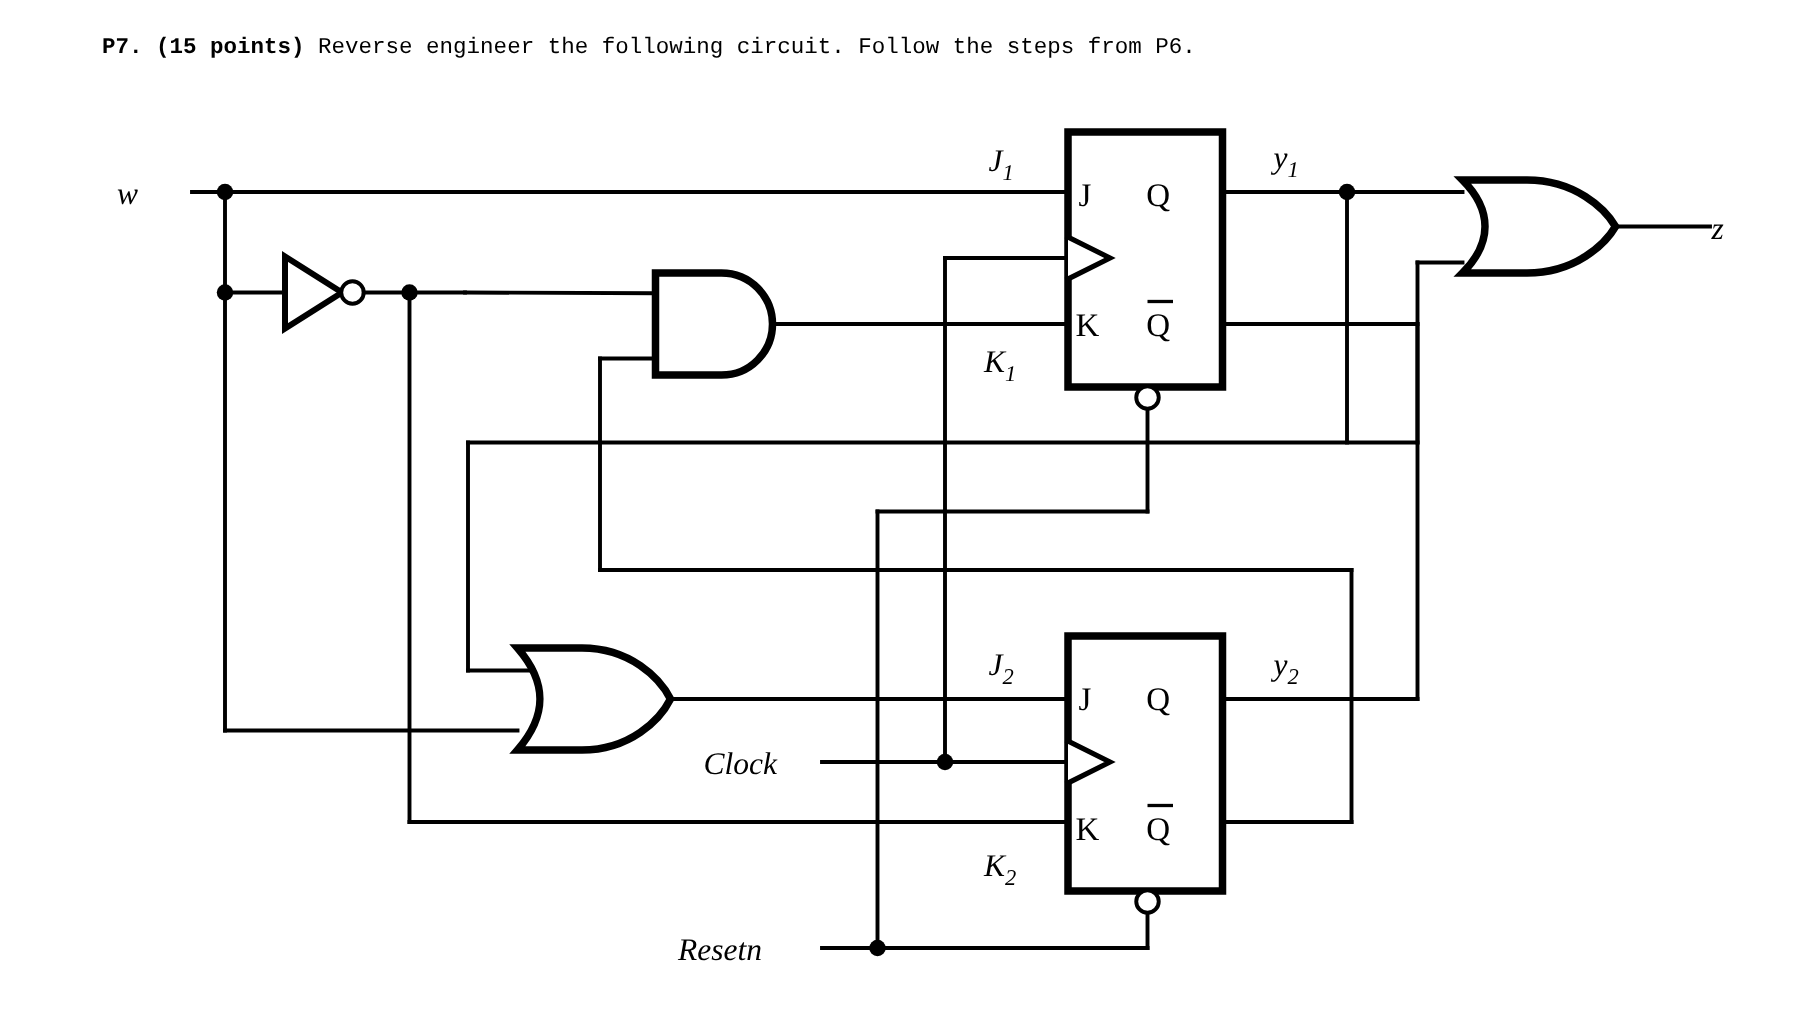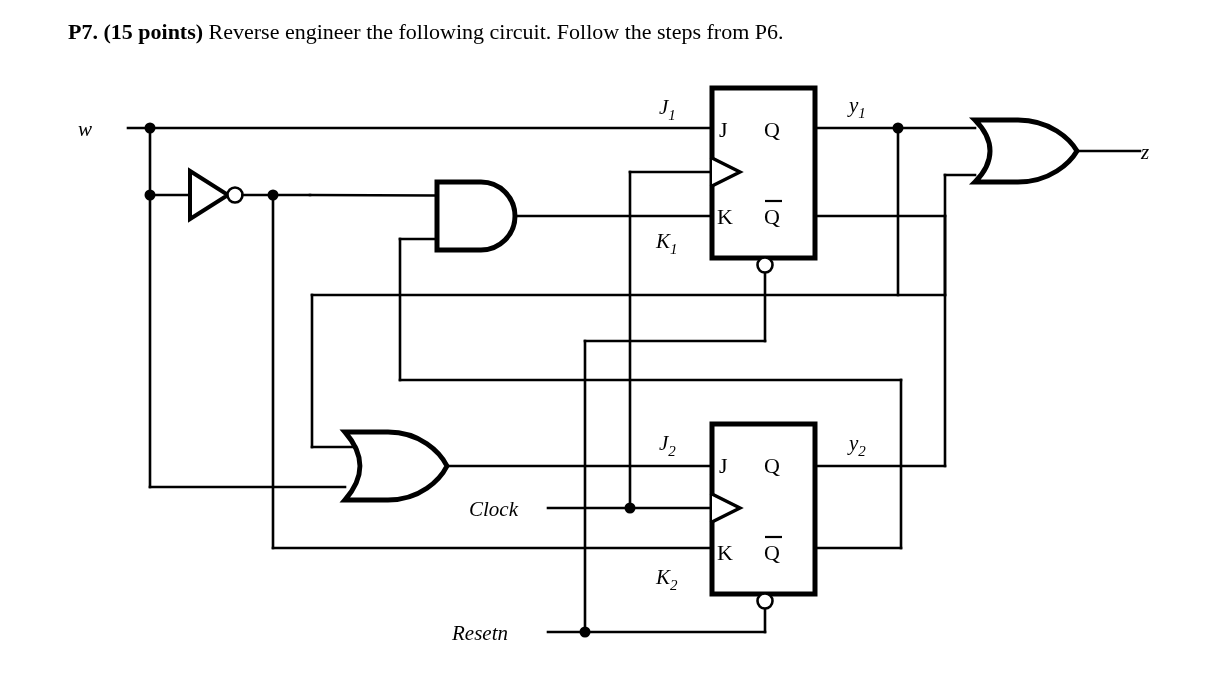--- a/index.html
+++ b/index.html
@@ -18,24 +18,24 @@
   #page {
     position: relative;
     width: 1211px;
     height: 674px;
     background: #ffffff;
   }
   #problem-statement {
     position: absolute;
     left: 68px;
     top: 18px;
-    font-size: 22px;
+    font-size: 15px;
     line-height: 28px;
     white-space: nowrap;
-    font-family: Liberation Serif, serif;
+    font-family: Liberation Mono, monospace;
   }
   #problem-statement .pnum {
     font-weight: bold;
   }
   #circuit-svg {
     position: absolute;
     left: 0;
     top: 0;
   }
   .sig-label {

